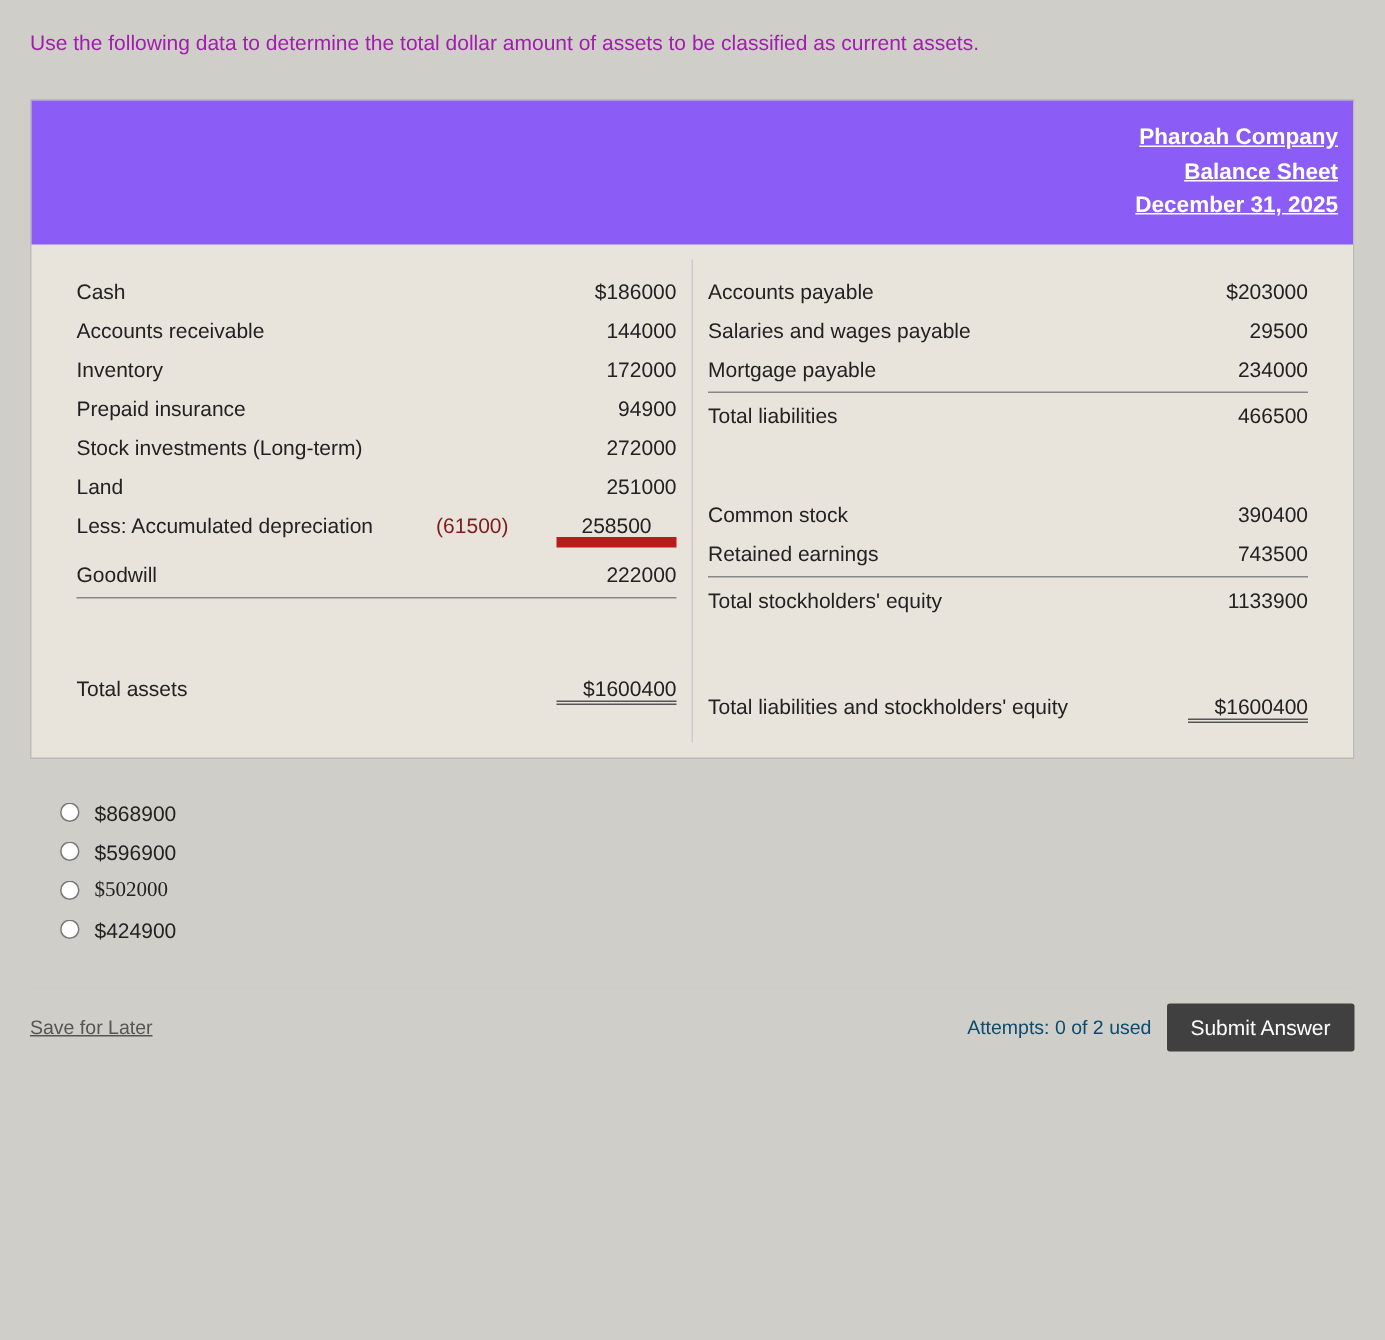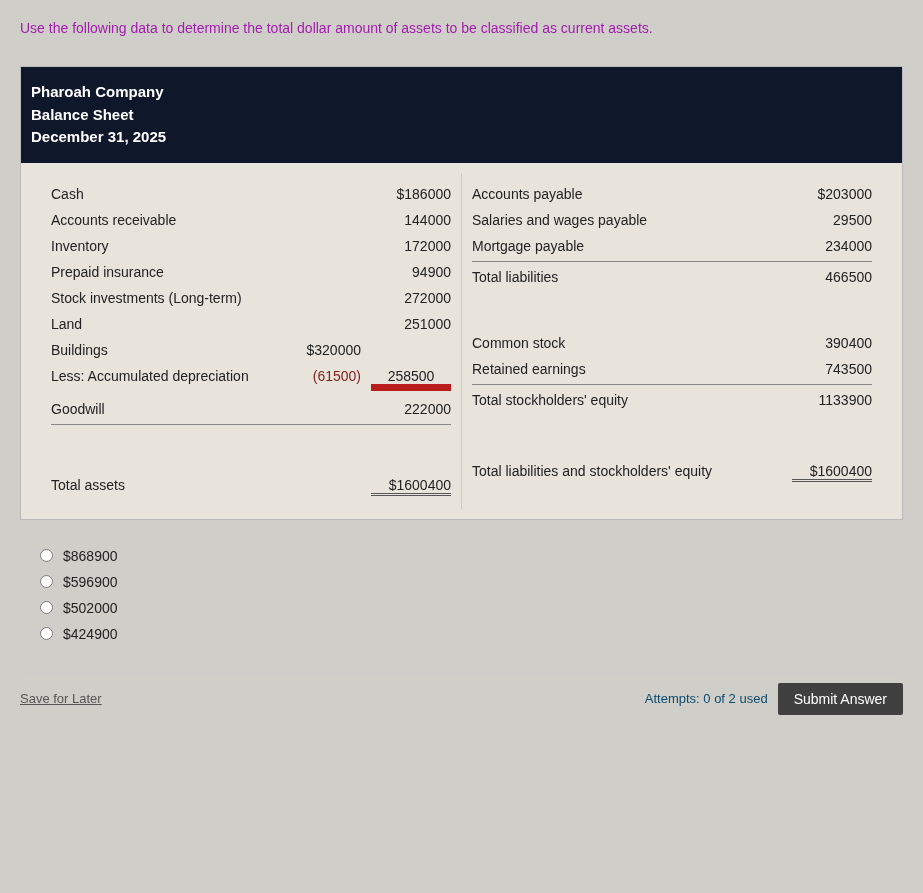--- a/index.html
+++ b/index.html
@@ -17,44 +17,46 @@
       margin-bottom: 30px;
       color: #a21caf;
     }
     .balance-sheet-container {
       background: #e8e4dc;
       border: 1px solid #bbb;
       padding: 0;
       width: 100%;
     }
     .bs-header {
-      background: #0f172a;
+      background: #8b5cf6;
       color: white;
-      text-align: left;
+      text-align: right;
       padding: 14px 10px;
       font-weight: bold;
       font-size: 15px;
       line-height: 1.5;
+      text-decoration: underline;
     }
     .bs-body {
       display: flex;
       padding: 10px 20px 10px 20px;
     }
     .bs-left, .bs-right {
       flex: 1;
       padding: 8px 10px;
     }
     .bs-left {
       border-right: 1px solid #ccc;
     }
     .bs-row {
       display: flex;
       justify-content: space-between;
       align-items: baseline;
       padding: 5px 0;
+      gap: 22px;
     }
     .bs-label {
       flex: 1;
     }
     .bs-val1 {
       min-width: 70px;
       text-align: right;
       padding-right: 10px;
     }
     .bs-val2 {
@@ -158,25 +160,20 @@
           <span class="bs-label">Stock investments (Long-term)</span>
           <span class="bs-val1"></span>
           <span class="bs-val2">272000</span>
         </div>
         <div class="bs-row">
           <span class="bs-label">Land</span>
           <span class="bs-val1"></span>
           <span class="bs-val2">251000</span>
         </div>
         <div class="bs-row">
-          <span class="bs-label">Buildings</span>
-          <span class="bs-val1">$320000</span>
-          <span class="bs-val2"></span>
-        </div>
-        <div class="bs-row">
           <span class="bs-label">Less: Accumulated depreciation</span>
           <span class="bs-val1 bracket">(61500)</span>
           <span class="bs-val2 underline">258500</span>
         </div>
         <div class="bs-row">
           <span class="bs-label">Goodwill</span>
           <span class="bs-val1"></span>
           <span class="bs-val2">222000</span>
         </div>
         <div class="divider-row"></div>
@@ -233,21 +230,21 @@
 <div class="option-item">
       <input type="radio" name="answer" id="opt1" style="">
       <label for="opt1" style="cursor: pointer;">$868900</label>
     </div>
     <div class="option-item">
       <input type="radio" name="answer" id="opt2" style="">
       <label for="opt2" style="cursor: pointer;">$596900</label>
     </div>
     <div class="option-item">
       <input type="radio" name="answer" id="opt3" style="">
-      <label for="opt3" style="cursor: pointer;">$502000</label>
+      <label for="opt3" style="cursor: pointer; font-family: Liberation Serif, serif;">$502000</label>
     </div>
     <div class="option-item">
       <input type="radio" name="answer" id="opt4" style="">
       <label for="opt4" style="cursor: pointer;">$424900</label>
     </div>
   </div>
 
 <div class="footer">
   <span class="save-later">Save for Later</span>
   <div style="display:flex; align-items:center;">

